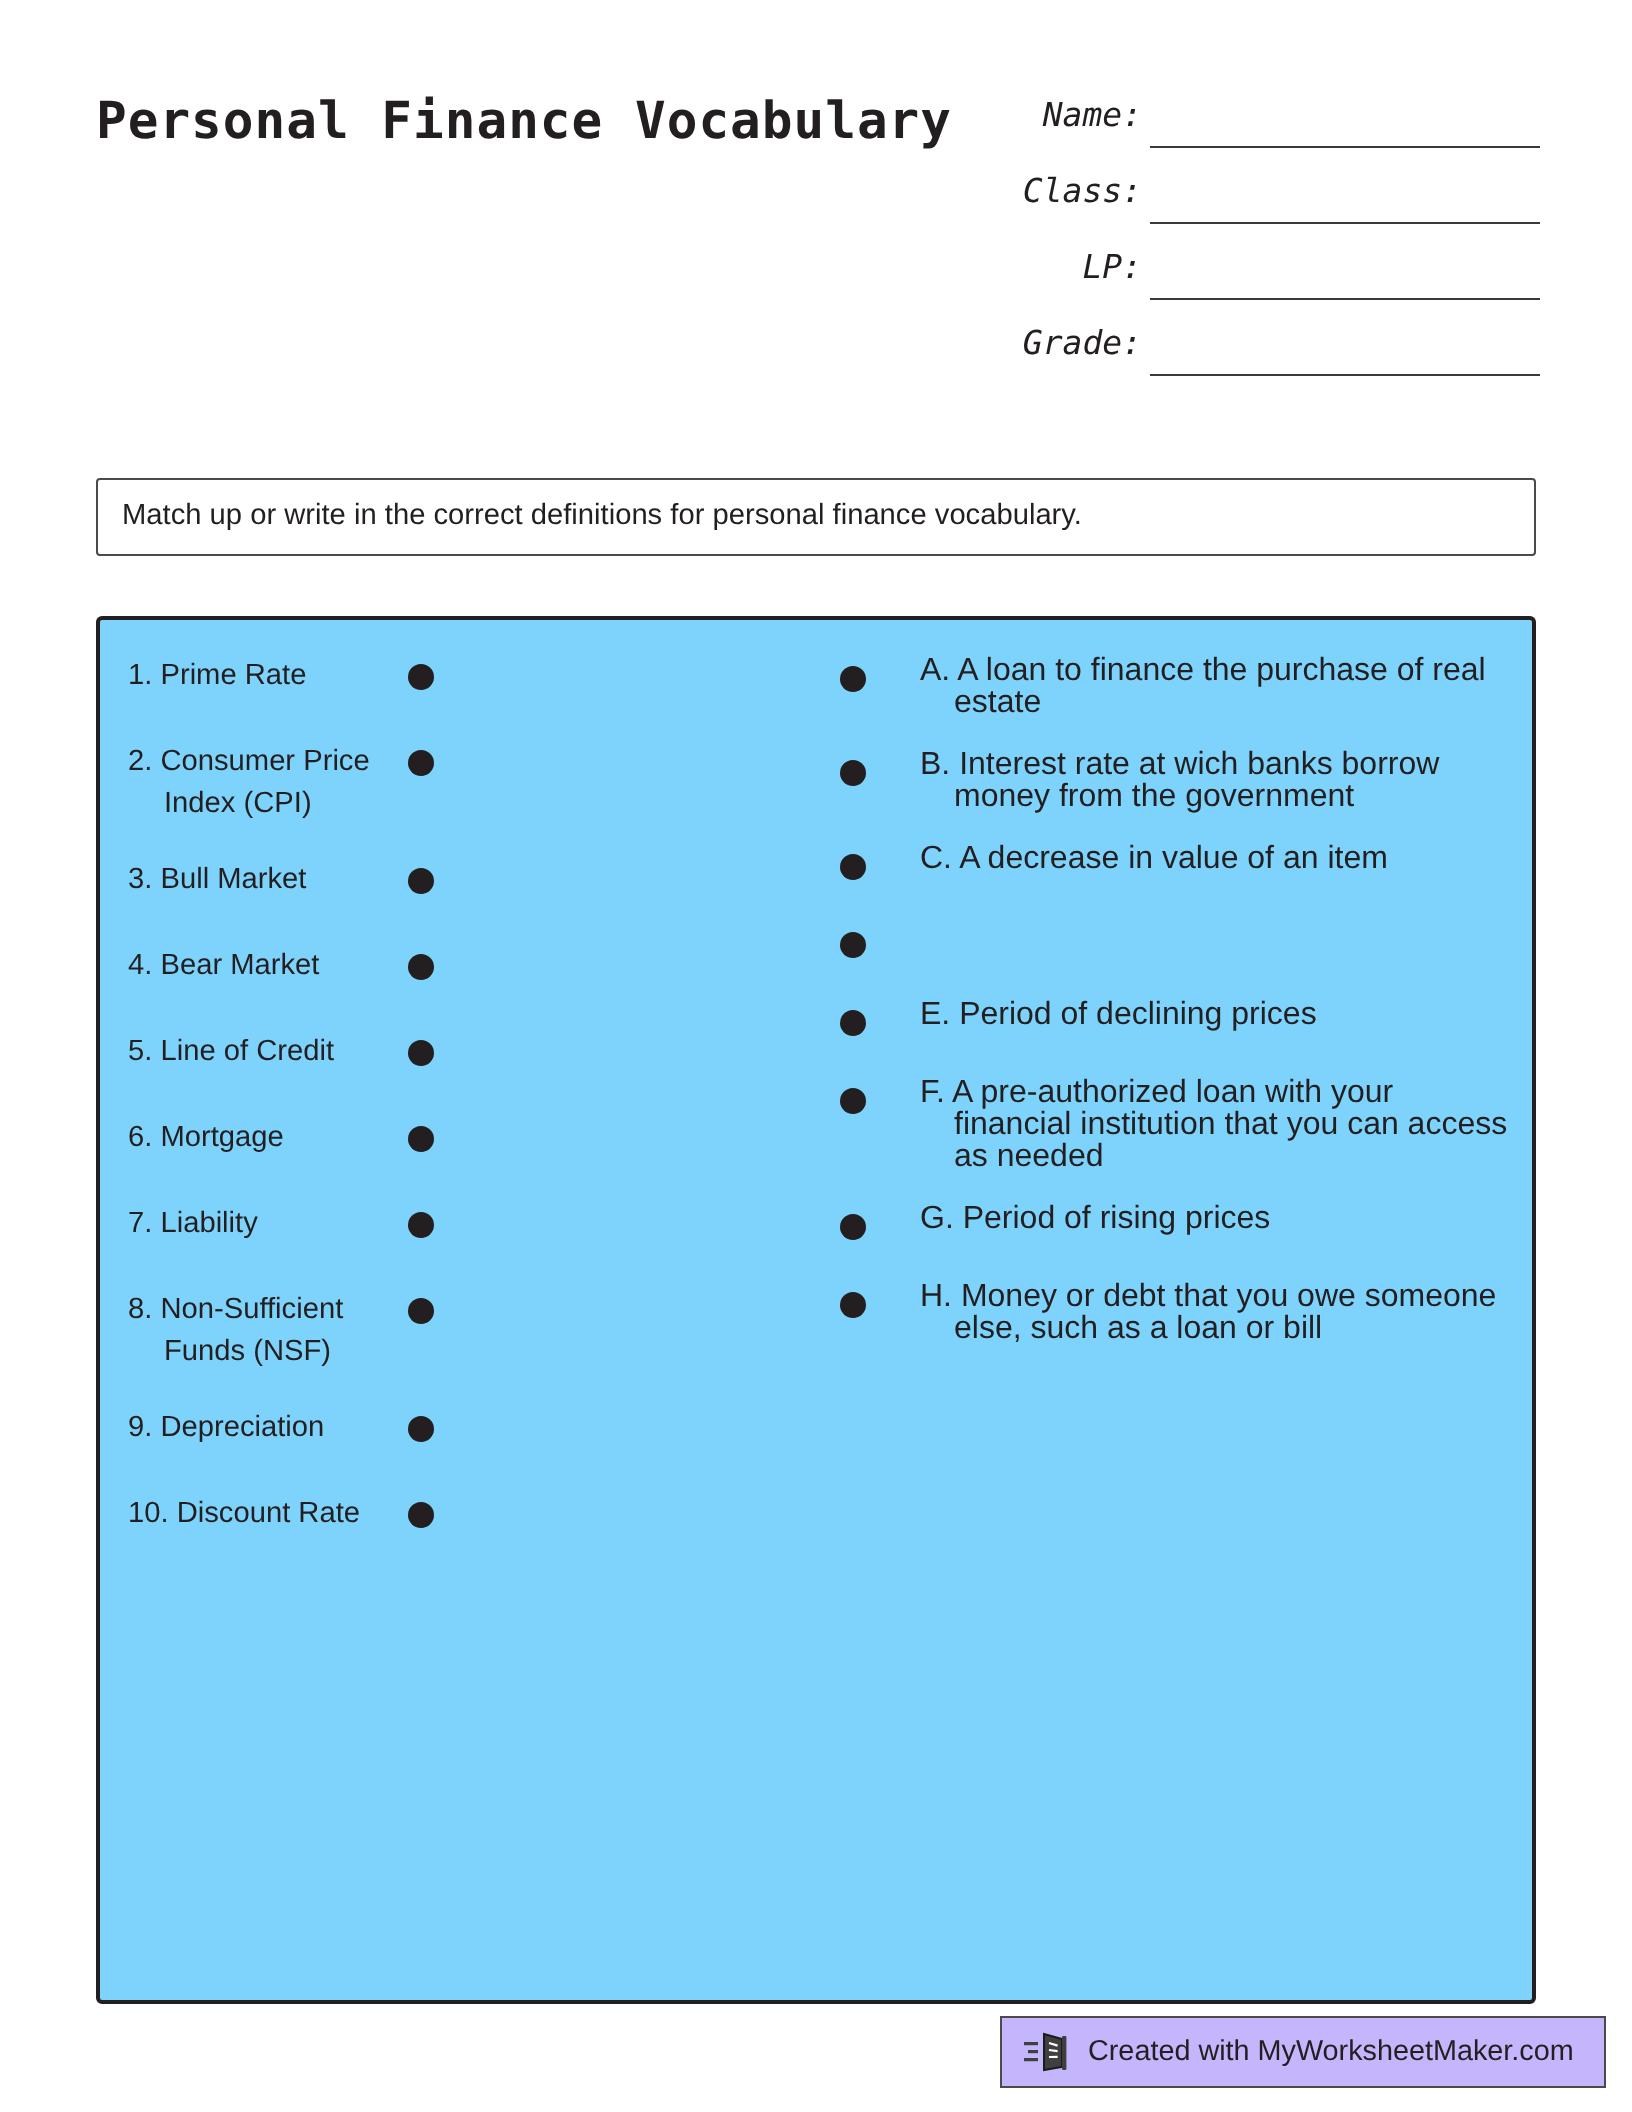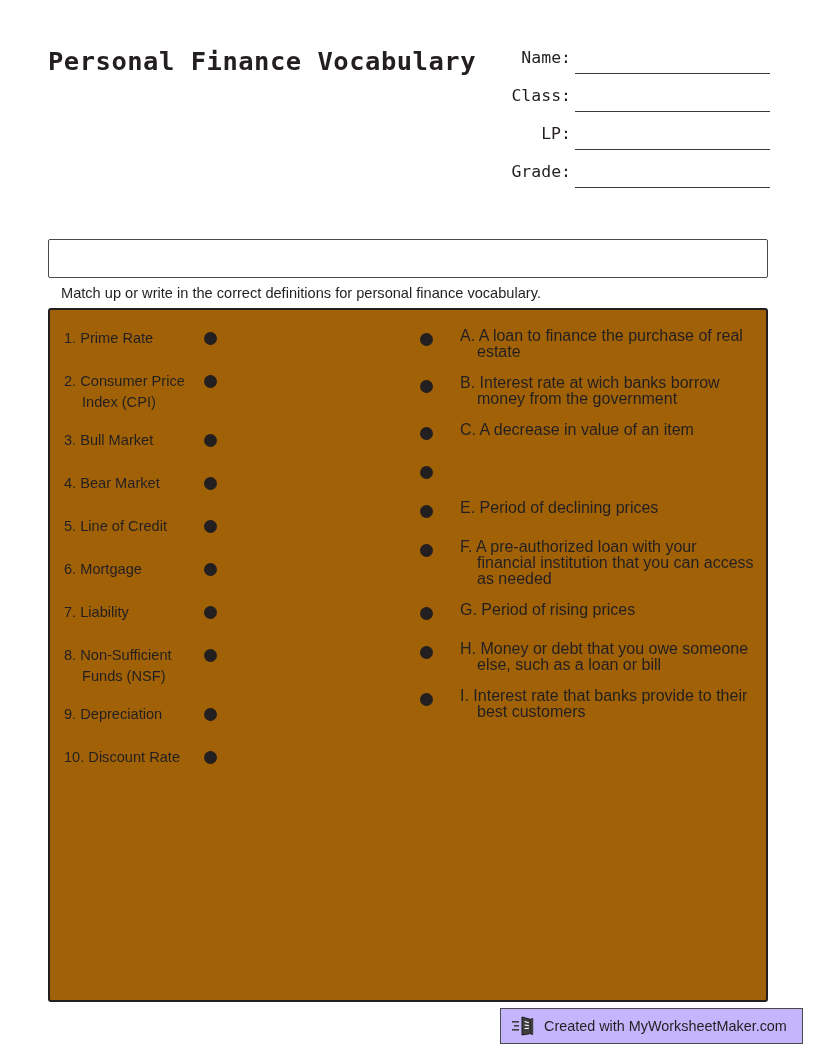--- a/index.html
+++ b/index.html
@@ -36,20 +36,21 @@
   }
   .info-fields {
     position: absolute;
     left: 470px;
     top: 44px;
     width: 300px;
   }
   .info-row {
     position: relative;
     height: 38px;
+    font-style: italic;
   }
   .info-label {
     position: absolute;
     right: 199px;
     top: 4px;
     font-family: "DejaVu Sans Mono", "Liberation Mono", monospace;
     font-size: 16.5px;
     color: #231f20;
     white-space: nowrap;
   }
@@ -73,34 +74,33 @@
     box-sizing: border-box;
     background: #fff;
   }
   .instruction-text {
     position: absolute;
     left: 12px;
     top: 10px;
     font-size: 14.6px;
     color: #231f20;
     white-space: nowrap;
-    margin-top: 35px;
   }
 
   
   .match-box {
     position: absolute;
     left: 48px;
     top: 308px;
     width: 720px;
     height: 694px;
     border: 2.1px solid #231f20;
     border-radius: 3px;
     box-sizing: border-box;
-    background: #a16207;
+    background: #7dd3fc;
   }
 
   .columns {
     position: absolute;
     left: 0; top: 0;
     width: 100%;
     height: 100%;
   }
 
   
@@ -292,24 +292,20 @@
         <span class="def-dot"></span>
         <span class="def-text">F. A pre-authorized loan with your financial institution that you can access as needed</span>
       </div>
       <div class="def-row">
         <span class="def-dot"></span>
         <span class="def-text">G. Period of rising prices</span>
       </div>
       <div class="def-row">
         <span class="def-dot"></span>
         <span class="def-text">H. Money or debt that you owe someone else, such as a loan or bill</span>
-      </div>
-      <div class="def-row">
-        <span class="def-dot"></span>
-        <span class="def-text">I. Interest rate that banks provide to their best customers</span>
       </div>
     </div>
 
   </div>
 </div>
 
 <div class="footer-badge">
   <span class="footer-icon">
     <svg width="26" height="22" viewBox="0 0 26 22" xmlns="http://www.w3.org/2000/svg">
       <g fill="#3f3f3f">

